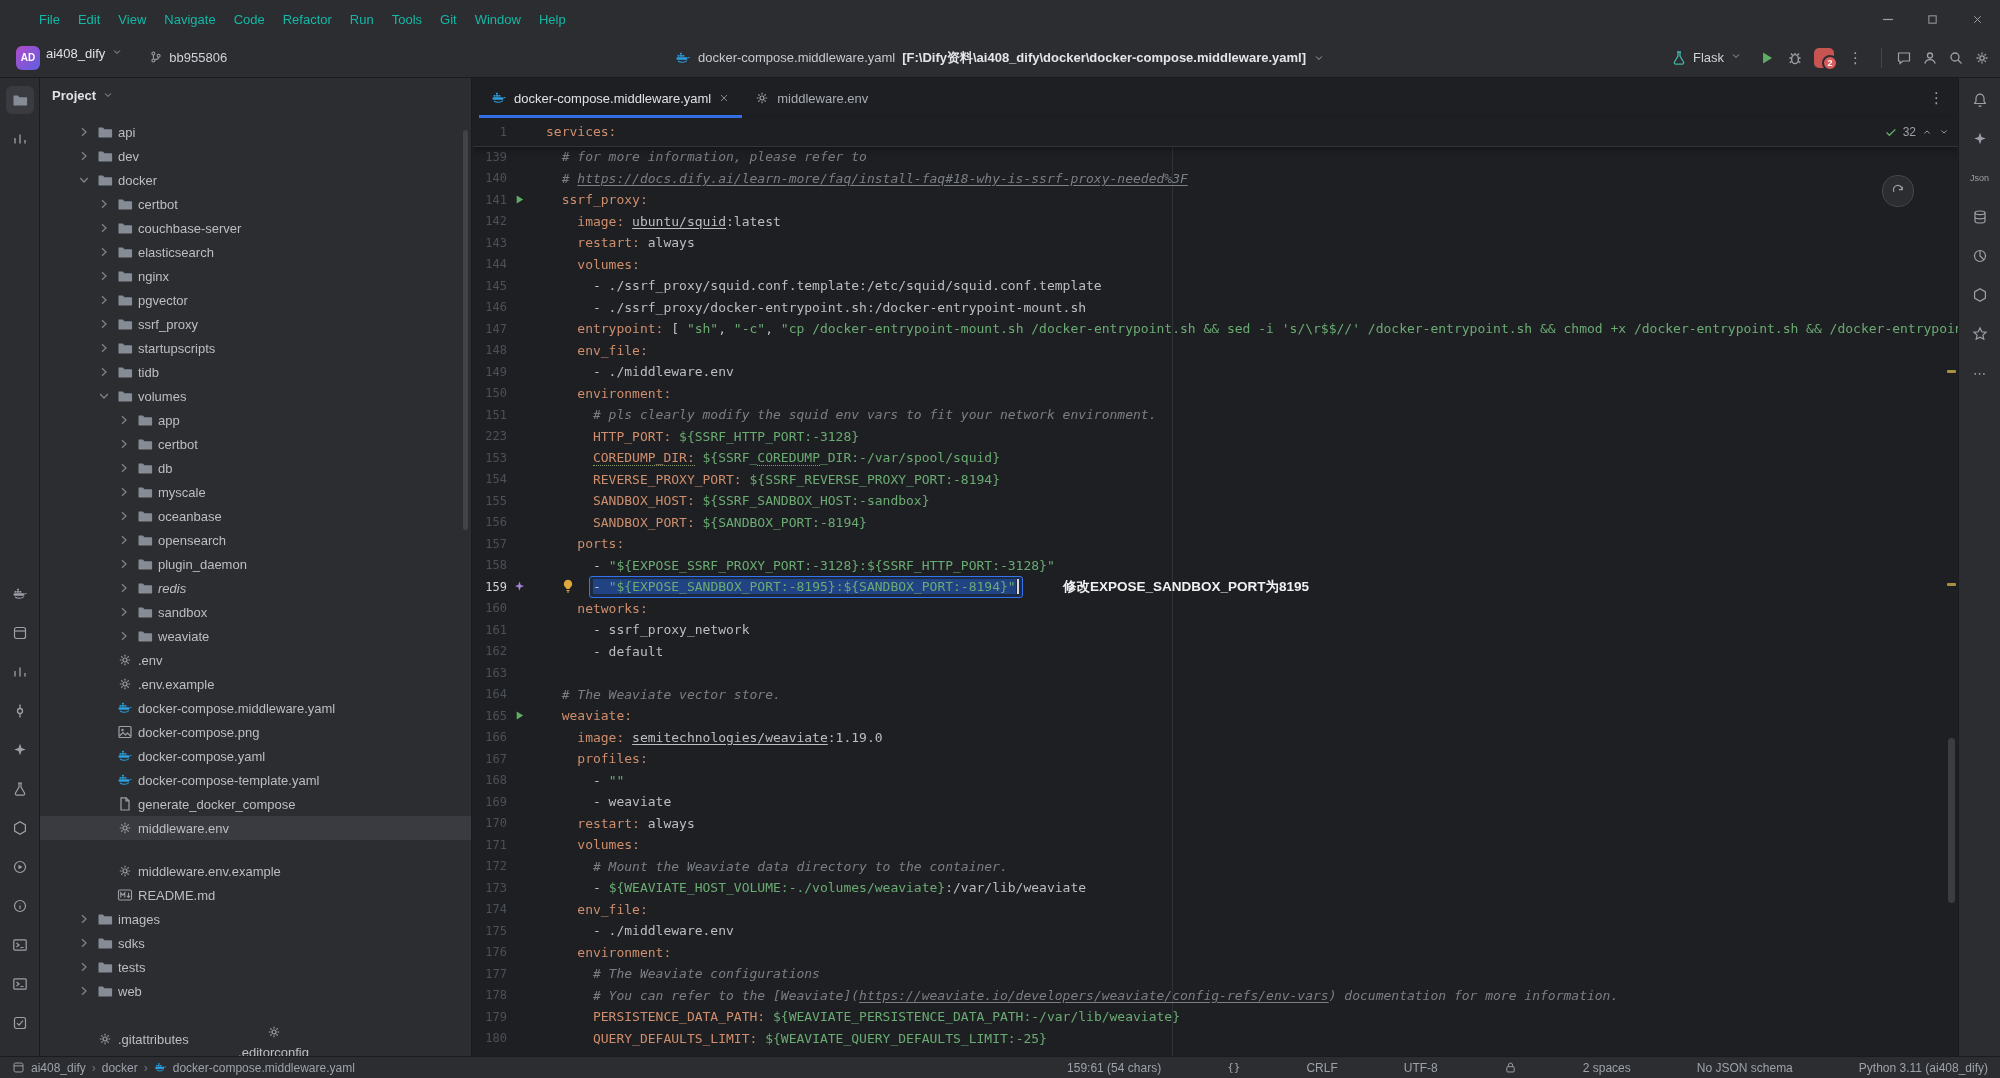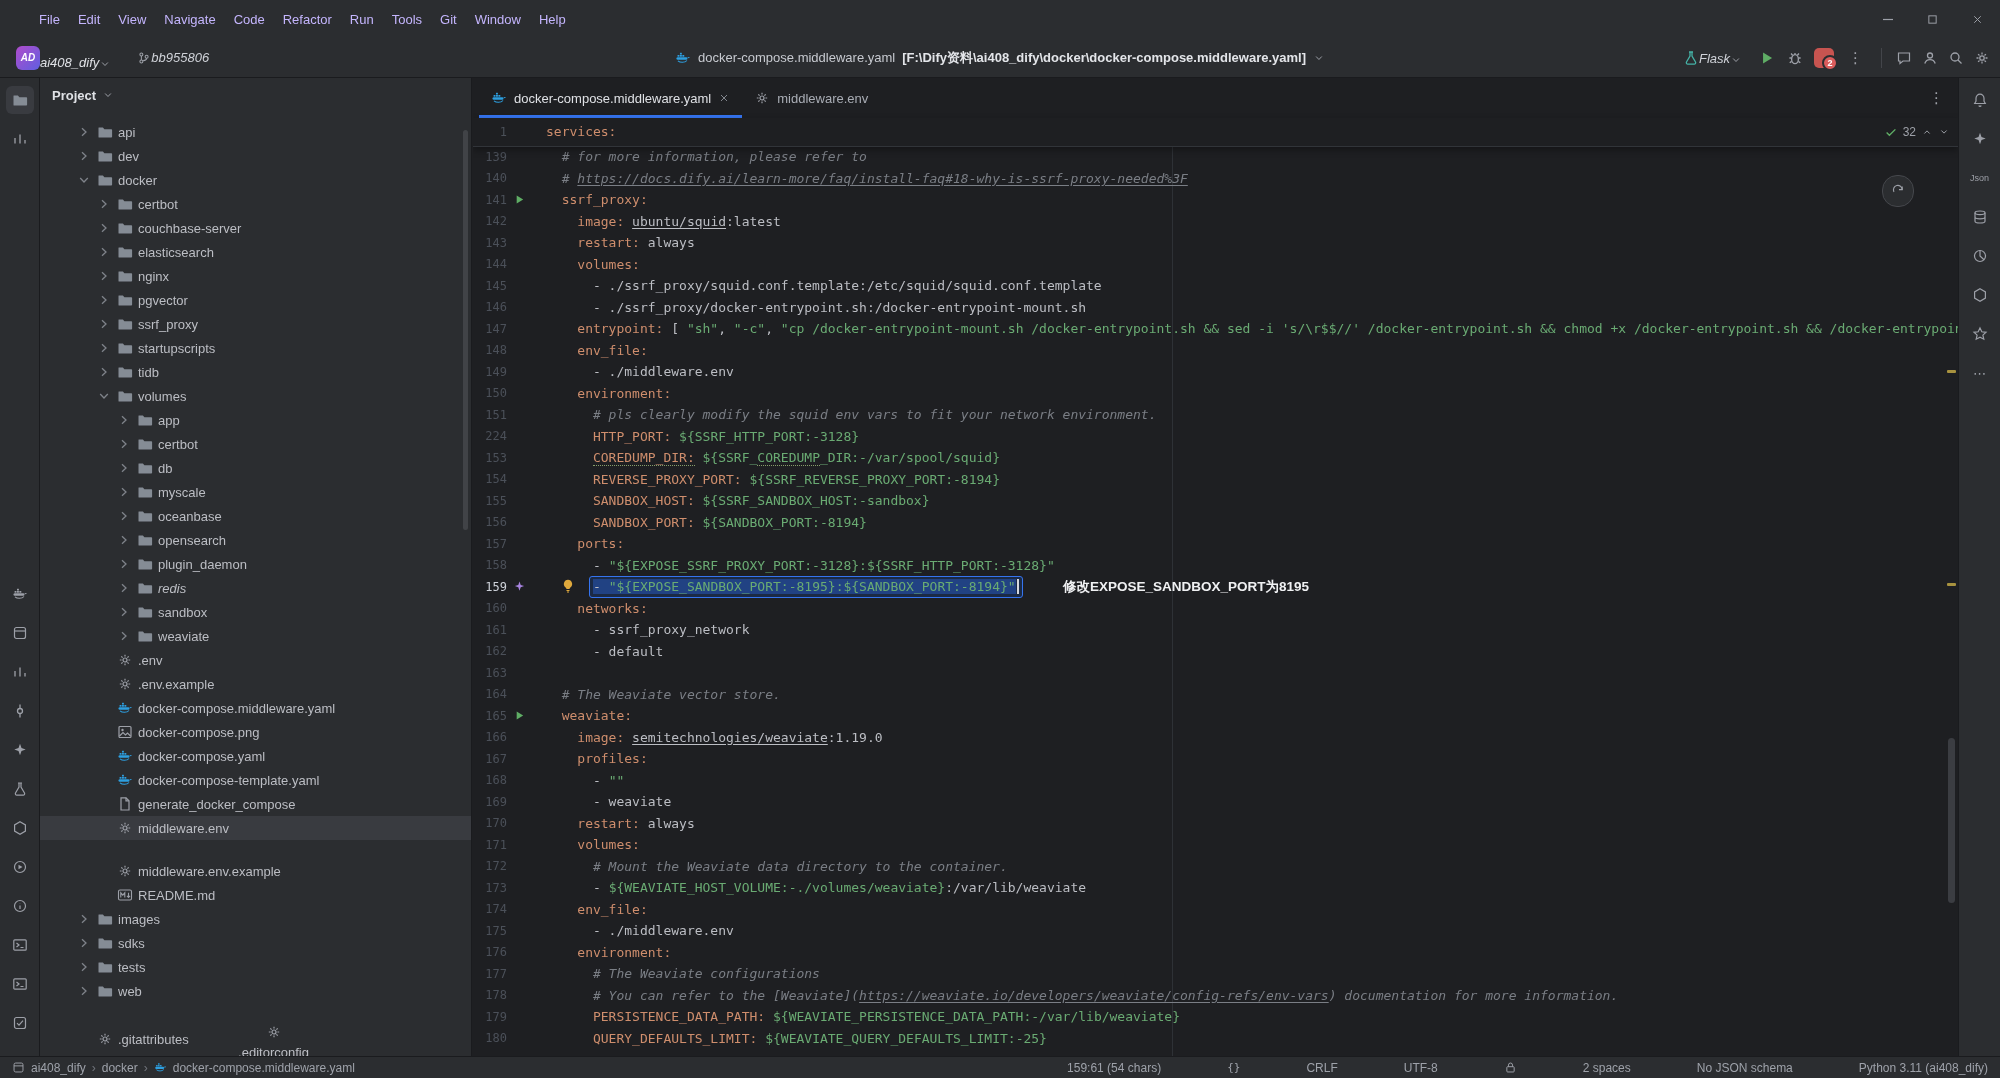--- a/index.html
+++ b/index.html
@@ -3,27 +3,27 @@
 <meta charset="utf-8">
 <style>
   html,body{margin:0;padding:0;background:#1e1f22;}
   #app{position:relative;width:2000px;height:1078px;overflow:hidden;background:#1e1f22;
        font-family:"Liberation Sans","DejaVu Sans",sans-serif;color:#bcbec4;font-size:13px;
        -webkit-font-smoothing:antialiased;}
   .mono{font-family:"DejaVu Sans Mono","Liberation Mono",monospace;}
 
   
   .menubar{position:absolute;top:0;left:0;right:0;height:38px;background:#2b2d30;display:flex;align-items:center;padding-left:30px;}
-  .menu-item{padding:5px 9px;border-radius:5px;color:#c4b5fd;cursor:default;}
+  .menu-item{padding:5px 9px;border-radius:5px;color:#14b8a6;cursor:default;}
   .win-controls{position:absolute;right:0;top:0;height:38px;display:flex;}
   .win-btn{width:45px;height:38px;display:flex;align-items:center;justify-content:center;color:#9da0a8;}
   .toolbar{position:absolute;top:38px;left:0;right:0;height:40px;background:#2b2d30;border-bottom:1px solid #1a1b1e;display:flex;align-items:center;padding:0 10px;box-sizing:border-box;}
   .tb-left{display:flex;align-items:center;gap:14px;}
   .avatar{width:24px;height:24px;border-radius:6px;background:linear-gradient(135deg,#b04ccb,#5f5fe0);color:#fff;font-size:10px;font-weight:700;display:flex;align-items:center;justify-content:center;}
-  .tb-widget{display:flex;align-items:flex-end;padding:4px 6px;border-radius:6px;color:#cfd2d8;font-style:italic;}
+  .tb-widget{display:flex;align-items:flex-start;gap:6px;padding:4px 6px;border-radius:6px;color:#cfd2d8;}
   .tb-center{position:absolute;left:50%;transform:translateX(-50%);display:flex;align-items:center;gap:7px;max-width:820px;white-space:nowrap;}
   .fs-name{color:#c7cad0;}
   .fs-path{color:#e3e5e9;font-weight:700;}
   .tb-right{margin-left:auto;display:flex;align-items:center;gap:10px;}
   .run-badge{position:relative;width:20px;height:20px;border-radius:5px;background:#c75450;}
   .run-badge .num{position:absolute;right:-4px;bottom:-3px;background:#db5c5c;border:2px solid #2b2d30;color:#fff;font-size:9px;font-weight:700;border-radius:8px;min-width:10px;height:12px;line-height:12px;text-align:center;padding:0 1px;}
   .kebab{color:#9da0a8;font-size:15px;padding:0 4px;}
   .tb-sep{width:1px;height:20px;background:#43454a;margin:0 4px;}
 
   
@@ -996,21 +996,21 @@
         </div>
         <div class="line">
           <div class="gutter">
             <span class="lnum">151</span>
             <span class="gico"></span>
           </div>
           <div class="codeline"><span class="tc-c">      # pls clearly modify the squid env vars to fit your network environment.</span></div>
         </div>
         <div class="line">
           <div class="gutter">
-            <span class="lnum">224</span>
+            <span class="lnum">223</span>
             <span class="gico"></span>
           </div>
           <div class="codeline"><span class="tc-d">      </span><span class="tc-k">HTTP_PORT:</span><span class="tc-d"> </span><span class="tc-s">${SSRF_HTTP_PORT:-3128}</span></div>
         </div>
         <div class="line">
           <div class="gutter">
             <span class="lnum">153</span>
             <span class="gico"></span>
           </div>
           <div class="codeline"><span class="tc-d">      </span><span class="tc-k ty">COREDUMP_DIR:</span><span class="tc-d"> </span><span class="tc-s">${SSRF_</span><span class="tc-s ty">COREDUMP</span><span class="tc-s">_DIR:-/var/spool/squid}</span></div>

